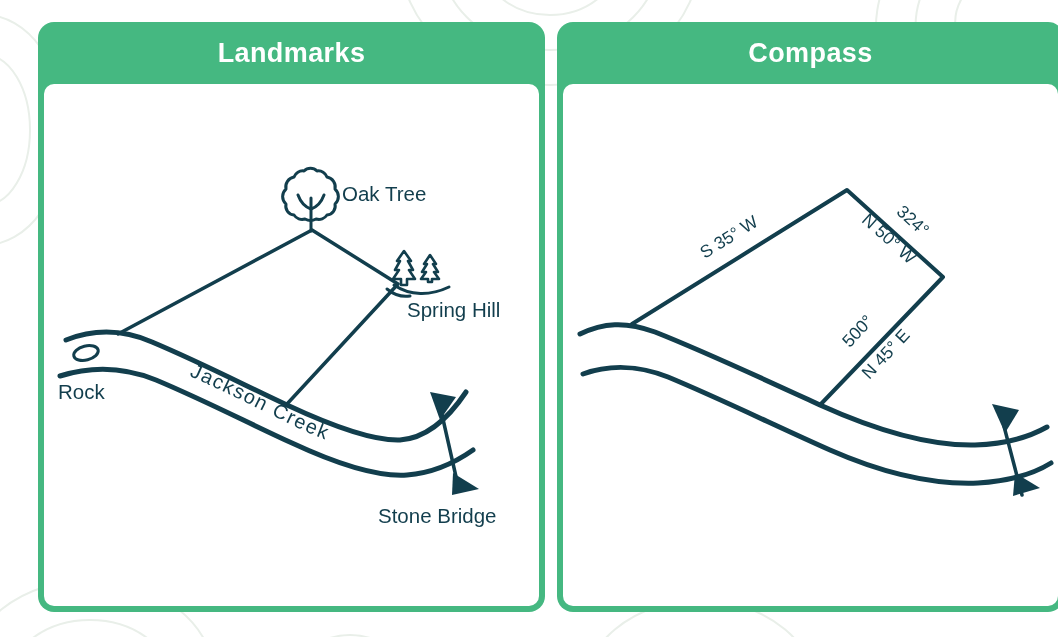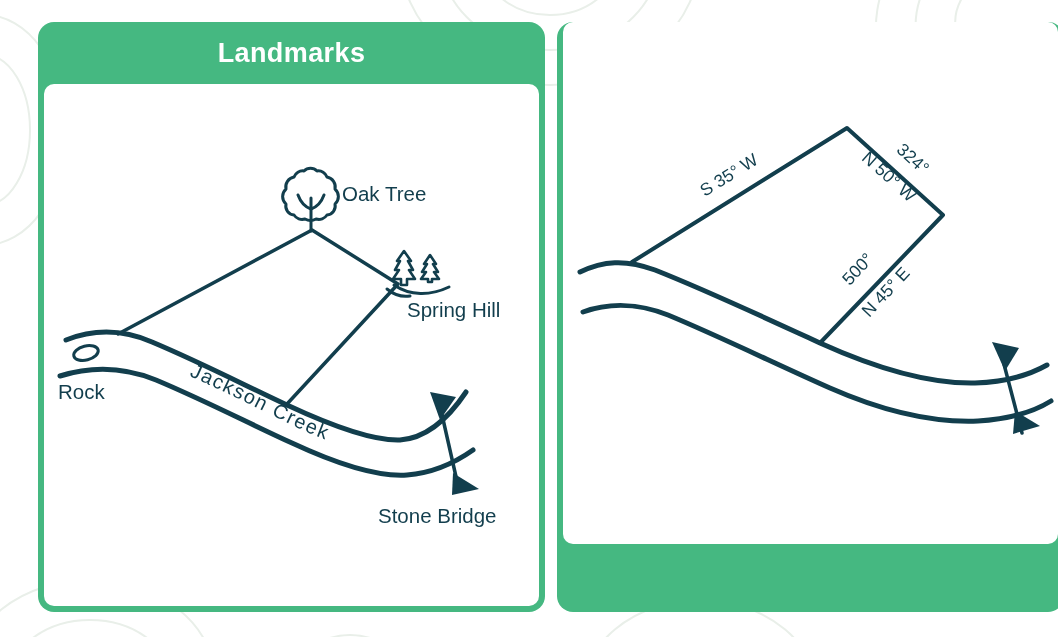--- a/index.html
+++ b/index.html
@@ -108,20 +108,23 @@
 
         <text class="map-label" x="298" y="117">Oak Tree</text>
         <text class="map-label" x="363" y="233">Spring Hill</text>
         <text class="map-label" x="14" y="315">Rock</text>
         <text class="map-label" x="334" y="439">Stone Bridge</text>
       </svg>
     </div>
   </div>
 
   <div class="card">
+    <div class="card-header">
+      <span>Compass</span>
+    </div>
     <div class="card-body">
       <svg class="map" width="495" height="522" viewBox="0 0 495 522">
 
         <polyline class="ink-line" points="69,240 284,106 380,193 257,321" stroke-width="4"></polyline>
 
         <path class="ink-line" stroke-width="5" d="M 17 250 C 40 239, 62 237, 92 248 C 145 269, 205 297, 257 321 C 310 345, 365 362, 412 361 C 445 360, 468 352, 484 343"></path>
         <path class="ink-line" stroke-width="5" d="M 20 290 C 45 281, 75 281, 105 293 C 158 315, 215 343, 267 366 C 317 388, 367 401, 415 399 C 447 397, 472 389, 488 379"></path>
 
         <g>
           <line class="ink-line" x1="437" y1="327" x2="459" y2="411" stroke-width="3.5"></line>

